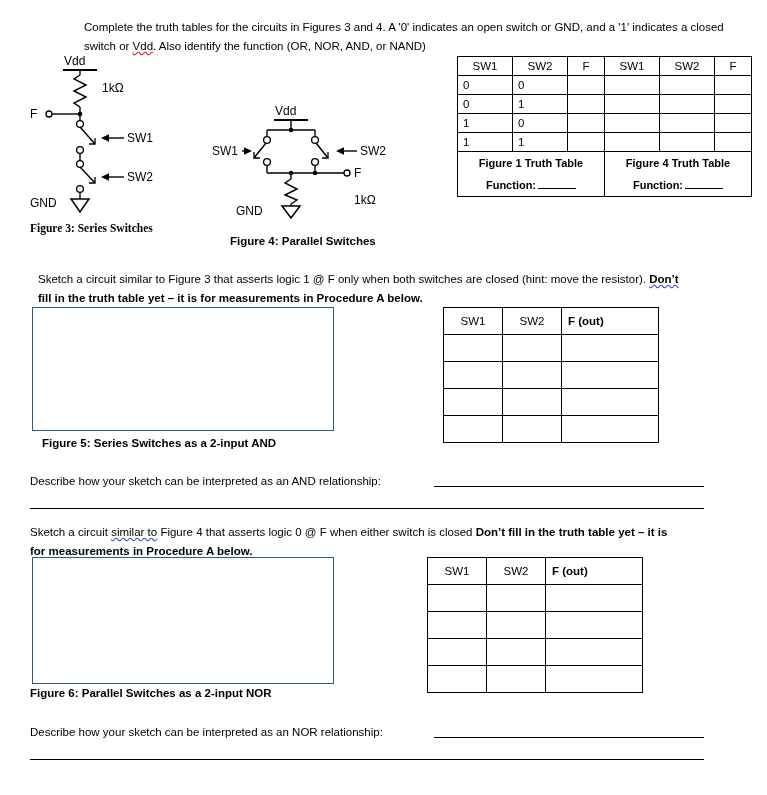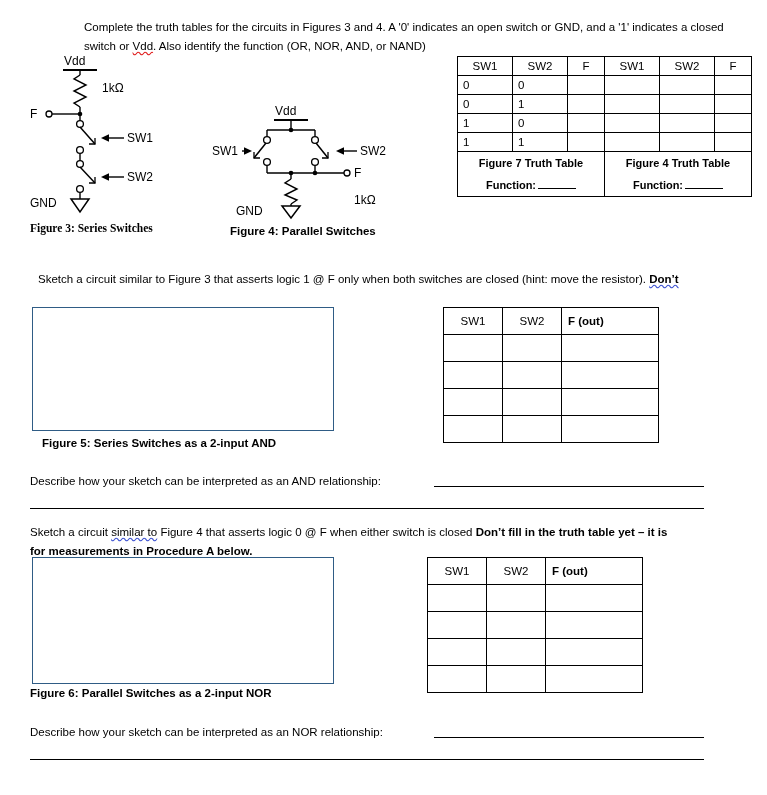--- a/index.html
+++ b/index.html
@@ -31,21 +31,21 @@
   #intro{left:84px;top:18px;width:660px;}
 
   
   .circuit{position:absolute;}
   #fig3-circuit{left:30px;top:52px;}
   #fig4-circuit{left:212px;top:98px;}
 
   
   .figcap{position:absolute;font-size:11.5px;font-weight:bold;}
   #cap3{left:30px;top:222px;font-family:Liberation Serif, serif;}
-  #cap4{left:230px;top:225px;}
+  #cap4{left:230px;top:235px;}
   #cap5{left:30px;top:437px;margin-left:12px;}
   #cap6{left:30px;top:687px;text-align:right;}
 
   
   #tt-wrap{position:absolute;left:457px;top:56px;}
   table.tt{border-collapse:collapse;}
   table.tt td,table.tt th{
     border:1px solid #000;
     font-size:11.5px;
     font-weight:normal;
@@ -275,35 +275,35 @@
       </tr>
       <tr>
         <td class="val">1</td>
         <td class="val">1</td>
         <td class="val"></td>
         <td class="val"></td>
         <td class="val"></td>
         <td class="val"></td>
       </tr>
       <tr>
-        <td class="footcell nobot" colspan="3">Figure 7 Truth Table</td>
+        <td class="footcell nobot" colspan="3">Figure 1 Truth Table</td>
         <td class="footcell nobot" colspan="3">Figure 4 Truth Table</td>
       </tr>
       <tr>
         <td class="footcell notop" colspan="3"><span>Function:</span><span class="blankline"></span></td>
         <td class="footcell notop" colspan="3"><span>Function:</span><span class="blankline"></span></td>
       </tr>
     </tbody>
       </table>
   </div>
 
   <div class="figcap" id="cap3">Figure 3: Series Switches</div>
   <div class="figcap" id="cap4">Figure 4: Parallel Switches</div>
 
-  <div class="txt" id="p-sketch1"><span>Sketch a circuit similar to Figure 3 that asserts logic 1 @ F only when both switches are closed (hint: move the resistor).  </span><span class="bold sq-blue">Don’t</span><br></div>
+  <div class="txt" id="p-sketch1"><span>Sketch a circuit similar to Figure 3 that asserts logic 1 @ F only when both switches are closed (hint: move the resistor).  </span><span class="bold sq-blue">Don’t</span><br><span class="bold">fill in the truth table yet – it is for measurements in Procedure A below.</span></div>
 
   <div class="sketchbox" id="box5"></div>
   <div class="figcap" id="cap5">Figure 5: Series Switches as a 2-input AND</div>
 
   <table class="bt" id="tbl5">
     <tbody>
         <tr>
       <td class="c1">SW1</td>
       <td class="c2">SW2</td>
       <td class="c3 hf">F (out)</td>

